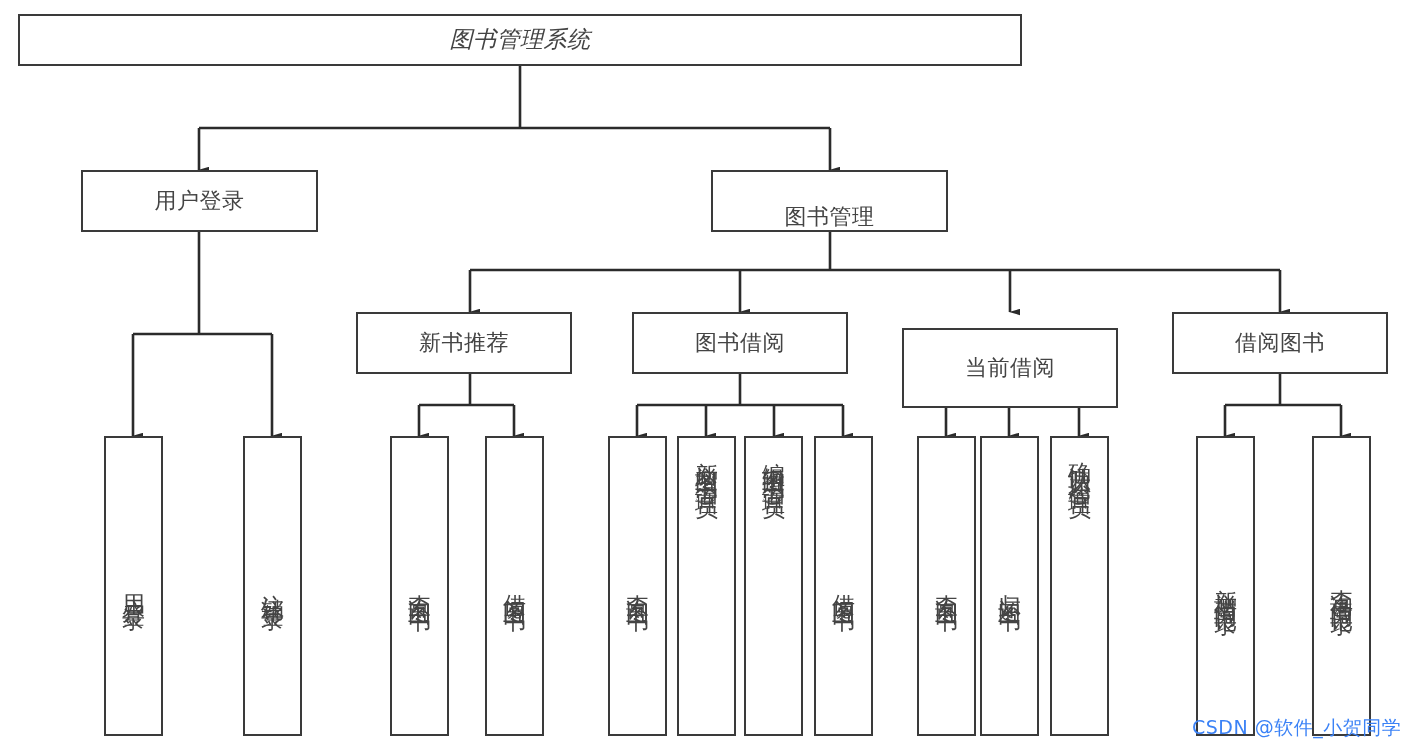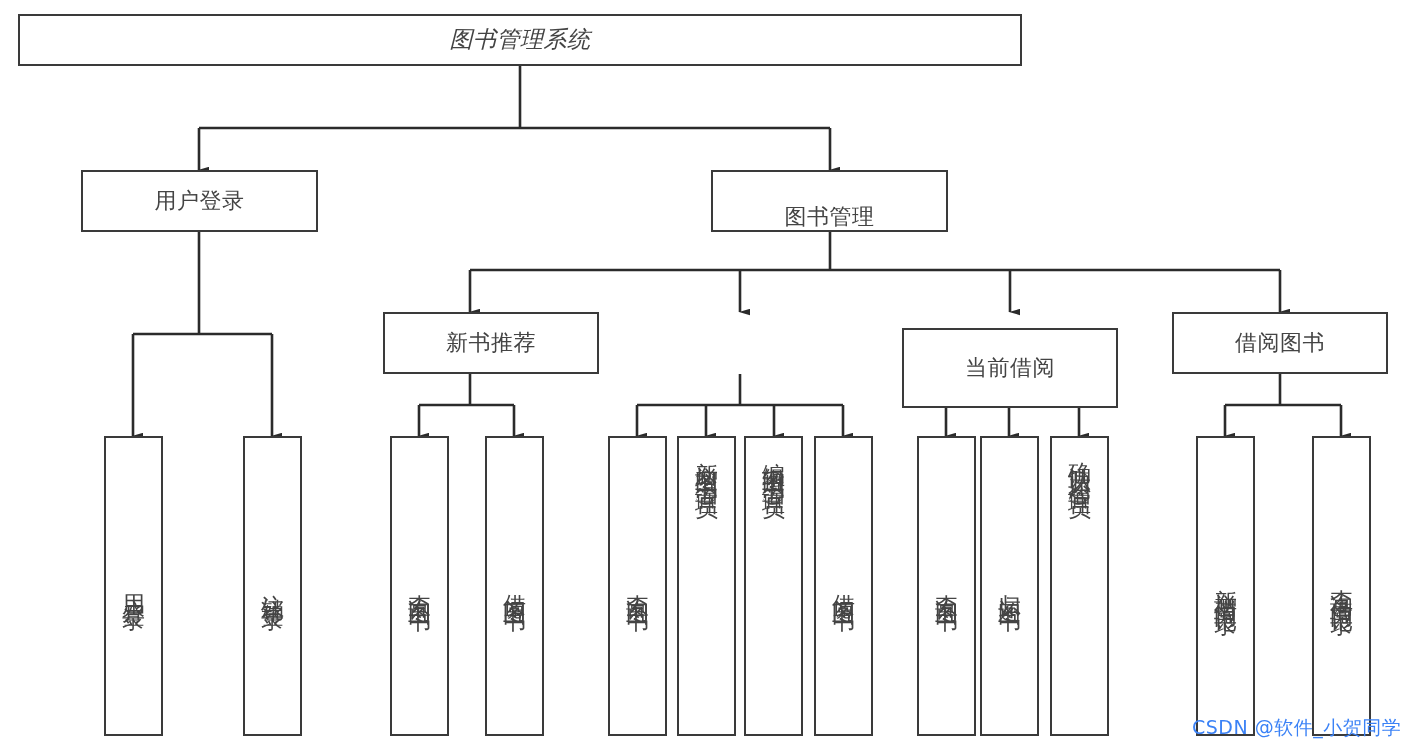--- a/index.html
+++ b/index.html
@@ -133,22 +133,25 @@
     <span class="label">图书管理系统</span>
   </div>
 
   <div class="node horizontal" style="left:81px; top:170px; width:237px; height:62px;">
     <span class="label">用户登录</span>
   </div>
   <div class="node horizontal" style="left:711px; top:170px; width:237px; height:62px;align-items:flex-end;">
     <span class="label">图书管理</span>
   </div>
 
-  <div class="node horizontal" style="left:383px; top:312px; width:216px; height:62px;">
+  <div class="node horizontal" style="left:356px; top:312px; width:216px; height:62px;">
     <span class="label">新书推荐</span>
+  </div>
+  <div class="node horizontal" style="left:632px; top:312px; width:216px; height:62px;">
+    <span class="label">图书借阅</span>
   </div>
   <div class="node horizontal" style="left:902px; top:328px; width:216px; height:80px;">
     <span class="label">当前借阅</span>
   </div>
   <div class="node horizontal" style="left:1172px; top:312px; width:216px; height:62px;">
     <span class="label">借阅图书</span>
   </div>
 
   <div class="node vertical centered" style="left:104px; top:436px; width:59px; height:300px;">
     <span class="label">用户登录</span>

